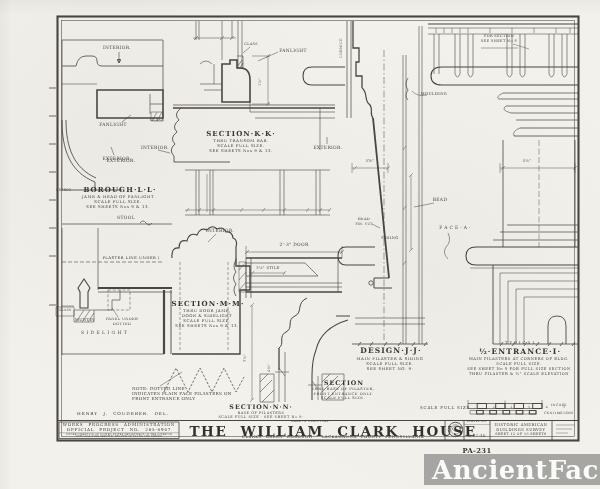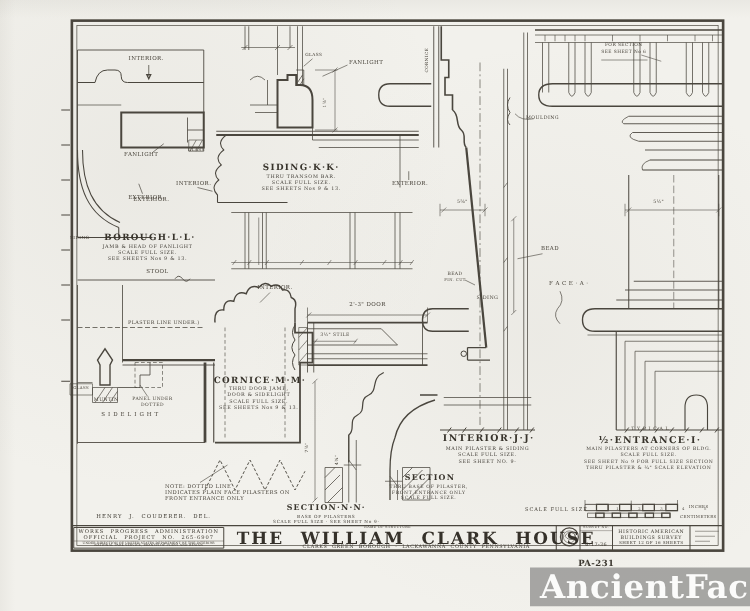--- a/index.html
+++ b/index.html
@@ -209,53 +209,53 @@
 <div class="L c sub" style="left:118px;top:195px">JAMB &amp; HEAD OF FANLIGHT</div>
 <div class="L c sub" style="left:118px;top:200px">SCALE FULL SIZE.</div>
 <div class="L c sub" style="left:118px;top:205px">SEE SHEETS Nos 9 &amp; 13.</div>
 <div class="L c" style="left:126px;top:216px">STOOL</div>
 
 <div class="L c t" style="left:251px;top:43px">GLASS</div>
 <div class="L c" style="left:293px;top:49px">FANLIGHT</div>
 <div class="L c" style="left:155px;top:146px">INTERIOR.</div>
 <div class="L c" style="left:121px;top:159px">EXTERIOR.</div>
 <div class="L c" style="left:328px;top:146px">EXTERIOR.</div>
-<div class="L c cap" style="left:241px;top:130px">SIDING·K·K·</div>
+<div class="L c cap" style="left:241px;top:130px">SECTION·K·K·</div>
 <div class="L c sub" style="left:241px;top:139px">THRU TRANSOM BAR.</div>
 <div class="L c sub" style="left:241px;top:144px">SCALE FULL SIZE.</div>
 <div class="L c sub" style="left:241px;top:149px">SEE SHEETS Nos 9 &amp; 13.</div>
 <div class="L t rot" style="left:259px;top:86px">1⅞"</div>
 
 <div class="L c" style="left:131px;top:256px;font-size:3.9px">PLASTER LINE UNDER.)</div>
 <div class="L c" style="left:65px;top:309px;font-size:3.1px">GLASS</div>
 <div class="L c" style="left:85px;top:318px;font-size:3.8px">MUNTIN</div>
 <div class="L c" style="left:122px;top:318px;font-size:3.6px">PANEL UNDER</div>
 <div class="L c" style="left:122px;top:323px;font-size:3.6px">DOTTED</div>
 <div class="L c sp" style="left:105px;top:331px">SIDELIGHT</div>
 <div class="L c" style="left:220px;top:229px">INTERIOR.</div>
-<div class="L c cap" style="left:208px;top:300px">CORNICE·M·M·</div>
+<div class="L c cap" style="left:208px;top:300px">SECTION·M·M·</div>
 <div class="L c sub" style="left:207px;top:309px">THRU DOOR JAMB,</div>
 <div class="L c sub" style="left:207px;top:314px">DOOR &amp; SIDELIGHT</div>
 <div class="L c sub" style="left:207px;top:319px">SCALE FULL SIZE.</div>
 <div class="L c sub" style="left:207px;top:324px">SEE SHEETS Nos 9 &amp; 13.</div>
 <div class="L" style="left:132px;top:387px;font-size:4.2px">NOTE: DOTTED LINE</div>
 <div class="L" style="left:132px;top:392px;font-size:4.2px">INDICATES PLAIN FACE PILASTERS ON</div>
 <div class="L" style="left:132px;top:397px;font-size:4.2px">FRONT ENTRANCE ONLY</div>
 
 <div class="L c" style="left:294px;top:243px">2'-3"  DOOR</div>
 <div class="L c" style="left:268px;top:267px;font-size:3.7px">3½" STILE</div>
 
 <div class="L t rot" style="left:340px;top:58px">CORNICE</div>
 <div class="L c" style="left:434px;top:92px;font-size:3.8px">MOULDING</div>
 <div class="L c" style="left:440px;top:198px">BEAD</div>
 <div class="L c" style="left:364px;top:218px;font-size:3.6px">BEAD</div>
 <div class="L c" style="left:364px;top:223px;font-size:3px">FIN. CUT</div>
 <div class="L c" style="left:390px;top:236px;font-size:3.9px">SIDING</div>
 <div class="L c" style="left:370px;top:160px;font-size:3.7px">5⅝"</div>
-<div class="L c cap" style="left:391px;top:347px;font-size:7.5px">INTERIOR·J·J·</div>
+<div class="L c cap" style="left:391px;top:347px;font-size:7.5px">DESIGN·J·J·</div>
 <div class="L c sub" style="left:390px;top:357px">MAIN PILASTER &amp; SIDING</div>
 <div class="L c sub" style="left:390px;top:362px">SCALE FULL SIZE.</div>
 <div class="L c sub" style="left:390px;top:367px">SEE SHEET NO. 9·</div>
 
 <div class="L c" style="left:499px;top:35px;font-size:3.5px">FOR SECTION</div>
 <div class="L c" style="left:499px;top:40px;font-size:3.5px">SEE SHEET No 6</div>
 <div class="L c" style="left:527px;top:160px;font-size:3.7px">5½"</div>
 <div class="L c" style="left:455px;top:226px">F A C E · A ·</div>
 <div class="L c" style="left:521px;top:342px;font-size:3.7px;letter-spacing:2.2px">TYPICAL</div>
 <div class="L c cap" style="left:520px;top:348px;font-size:7.5px">½·ENTRANCE·I·</div>

